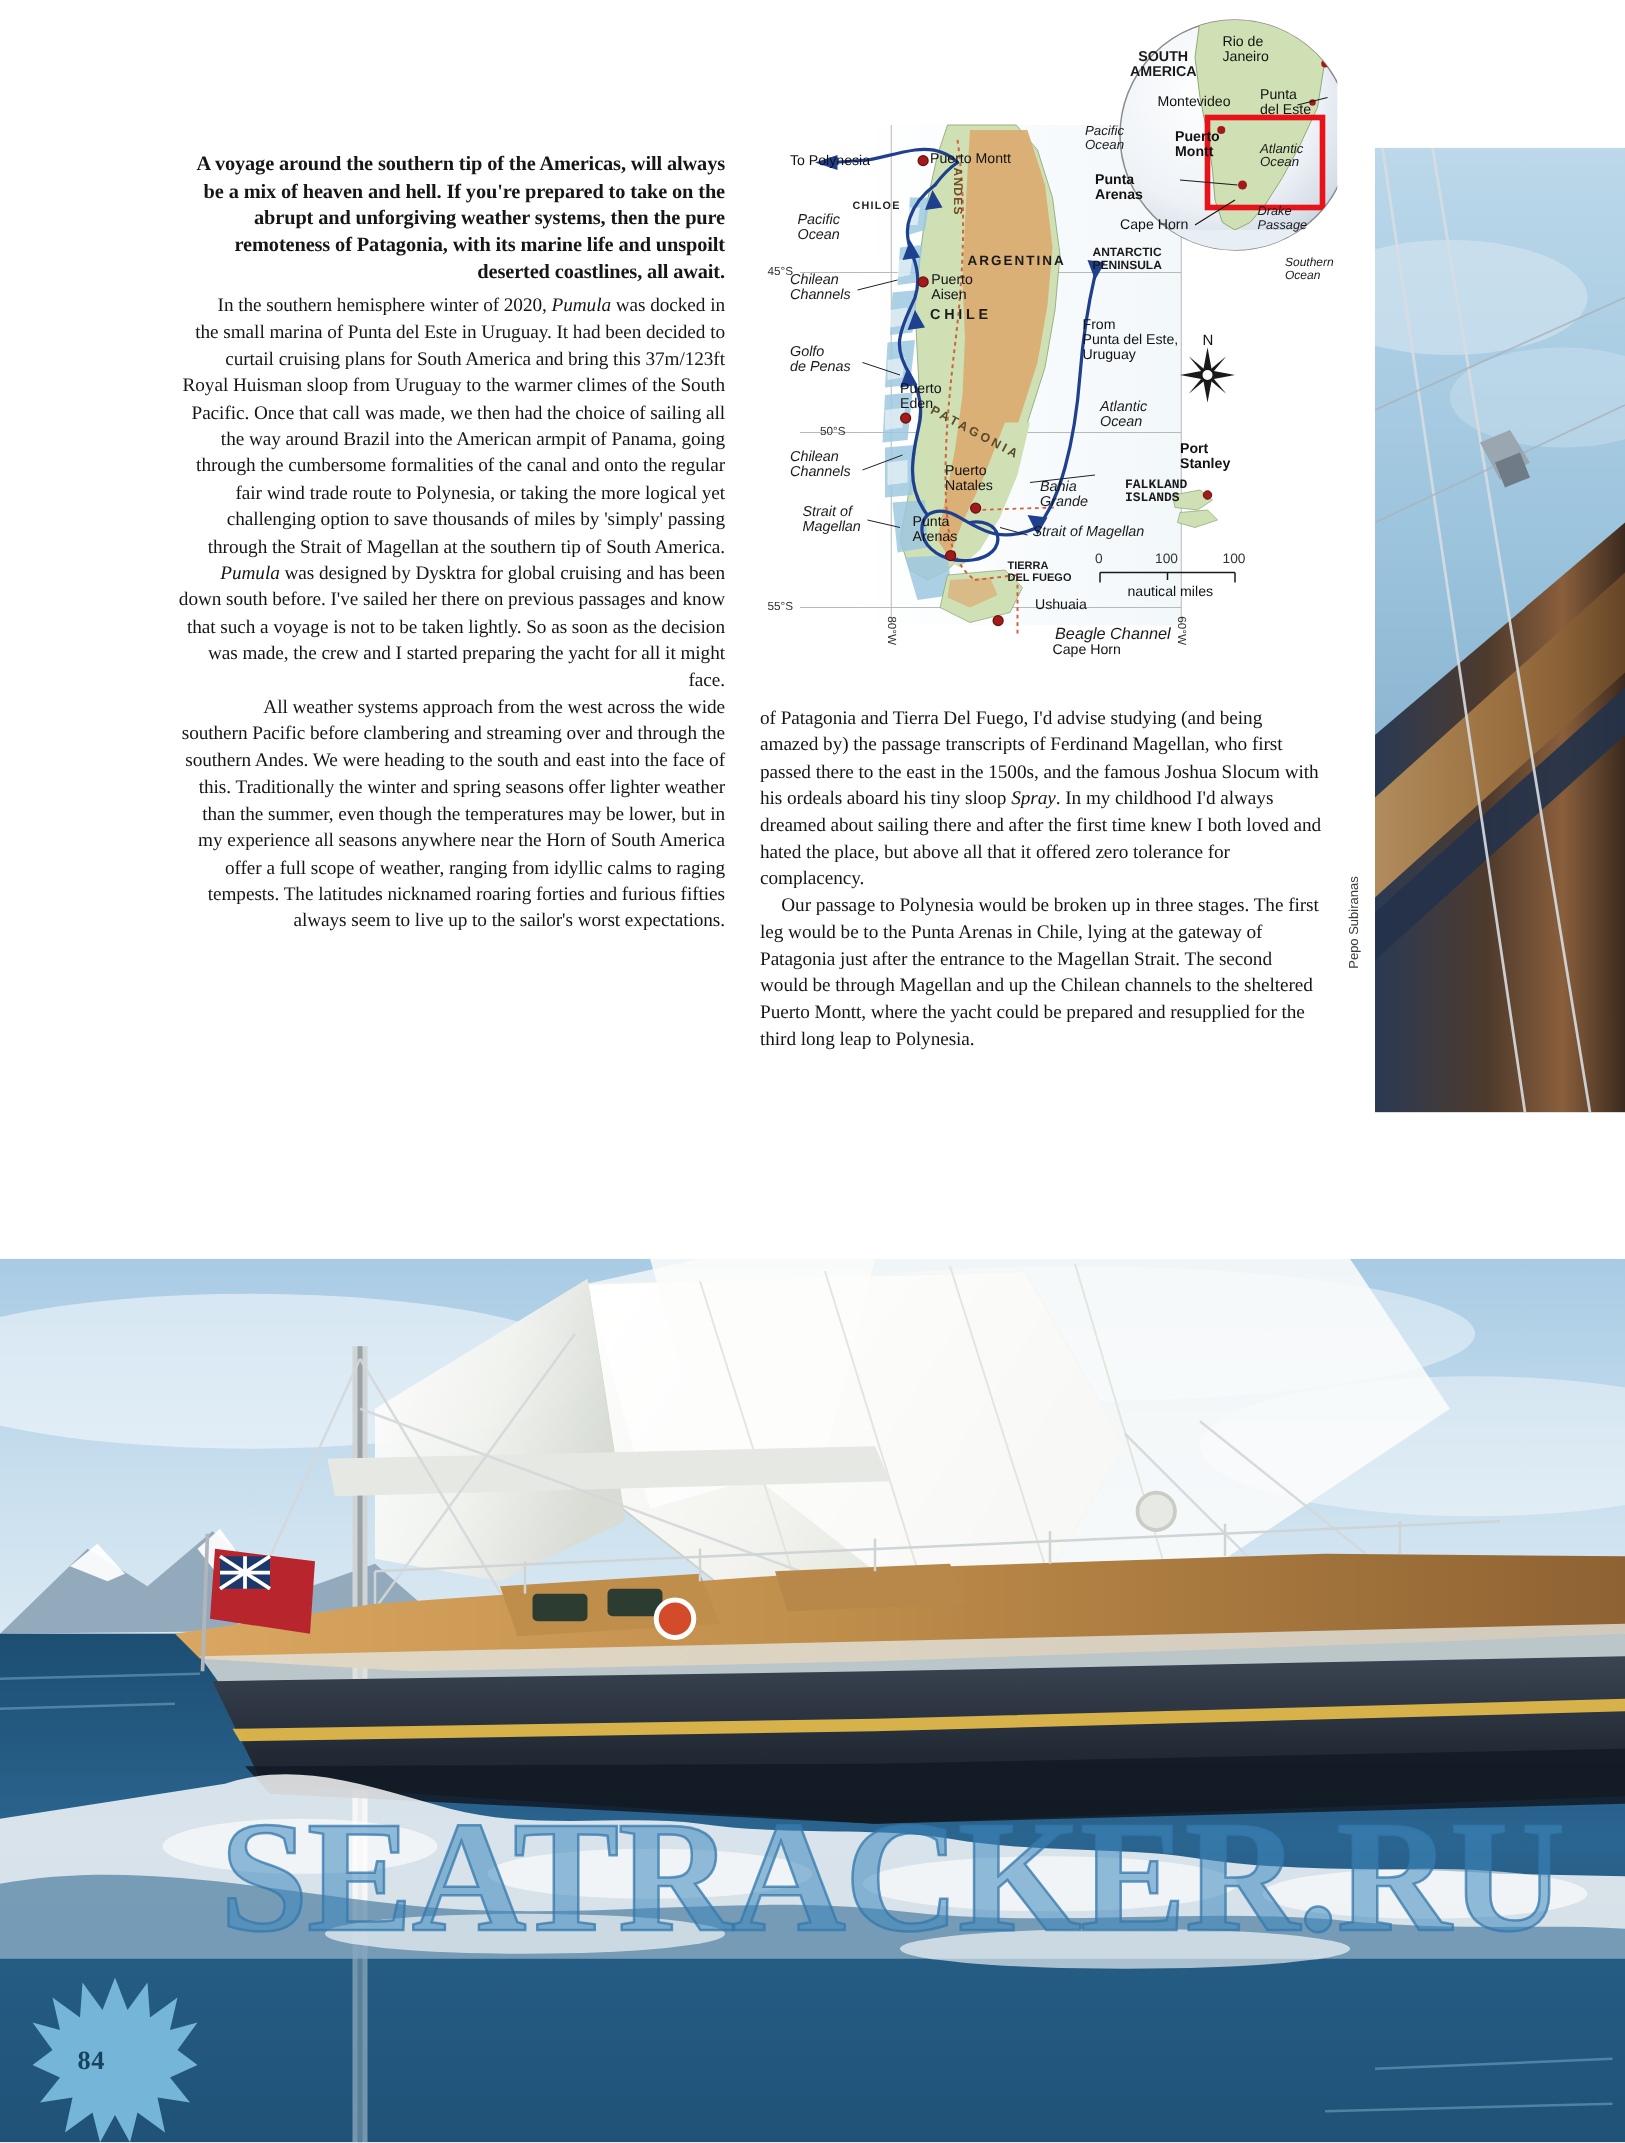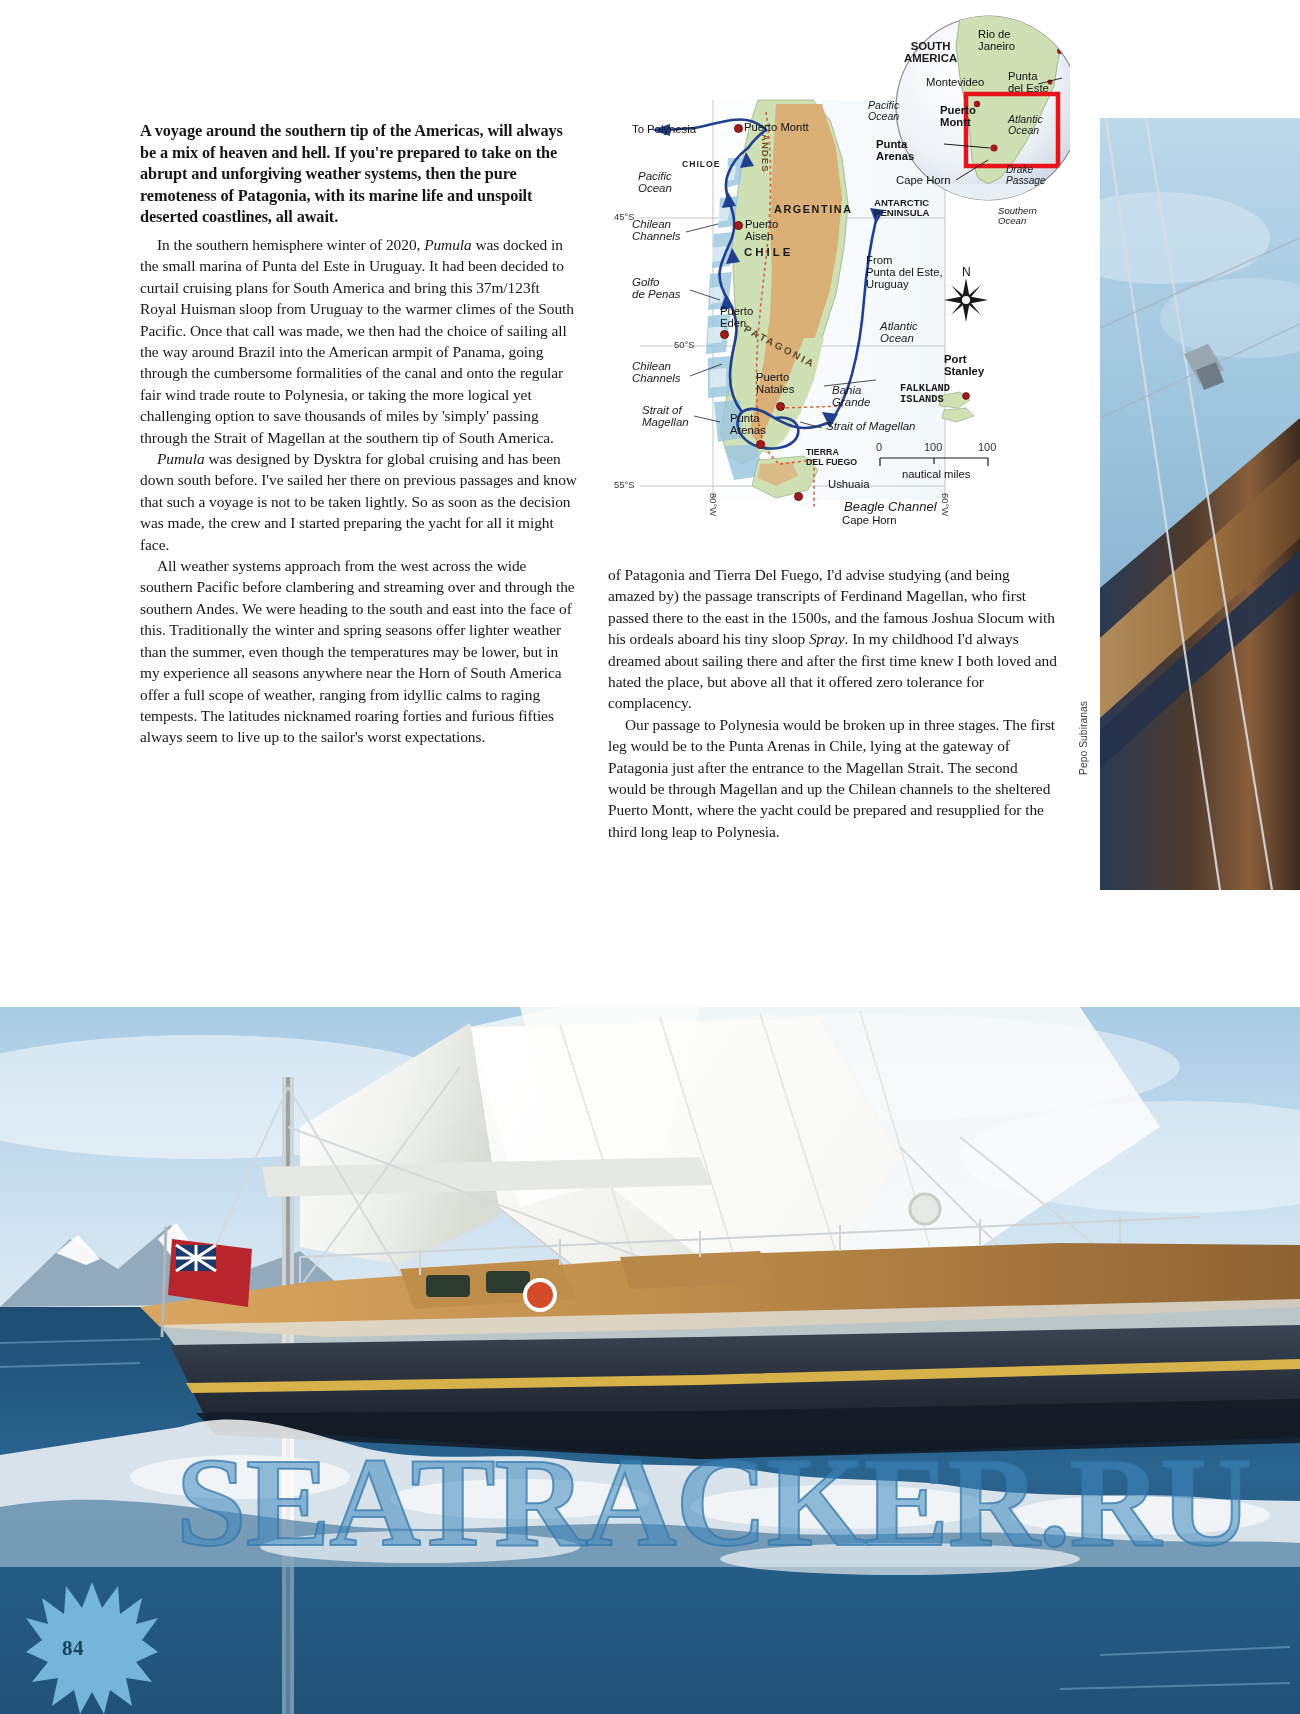--- a/index.html
+++ b/index.html
@@ -5,21 +5,21 @@
   html,body{margin:0;padding:0;}
   body{
     width:1300px;height:1714px;background:#ffffff;
     font-family:"Liberation Serif",serif;
     position:relative;overflow:hidden;
   }
   .page{position:absolute;inset:0;}
 
   
   .col{position:absolute;width:440px;color:#161616;}
-  .col-left{left:140px;top:120px;}
+  .col-left{left:140px;top:120px;text-align:right;}
   .col-right{left:608px;top:564px;width:450px;}
 
   .standfirst{
     font-weight:bold;font-size:16.3px;line-height:21.6px;
     letter-spacing:-0.1px;margin:0 0 6px 0;
   }
   p.body{
     font-size:15.4px;line-height:21.4px;margin:0;text-indent:17px;
     letter-spacing:-0.05px;
   }
@@ -281,21 +281,21 @@
     <div class="mlabel oceanlbl" style="left:34px;top:396px;">Strait of<br>Magellan</div>
     <div class="mlabel oceanlbl" style="left:224px;top:358px;margin-top:18px;">Bahia<br>Grande</div>
     <div class="mlabel oceanlbl" style="left:218px;top:412px;">Strait of Magellan</div>
     <div class="mlabel" style="left:292px;top:375px;font-size:10.4px;font-weight:bold;color:#1a1a1a;font-family:Liberation Mono, monospace;">FALKLAND<br>ISLANDS</div>
     <div class="mlabel" style="left:198px;top:440px;font-size:8.8px;font-weight:bold;color:#1a1a1a;">TIERRA<br>DEL FUEGO</div>
     <div class="mlabel oceanlbl" style="left:236px;top:492px;font-size:13px;">Beagle Channel</div>
     <div class="mlabel citylbl" style="left:234px;top:506px;">Cape Horn</div>
     <div class="mlabel citylbl" style="left:258px;top:246px;">From<br>Punta del Este,<br>Uruguay</div>
 
     <div class="mlabel coord" style="left:6px;top:204px;">45°S</div>
-    <div class="mlabel coord" style="left:18px;top:332px;padding-left:48px;">50°S</div>
+    <div class="mlabel coord" style="left:0;top:332px;padding-left:48px;">50°S</div>
     <div class="mlabel coord" style="left:6px;top:472px;">55°S</div>
     <div class="mlabel coord" style="left:100px;top:485px;writing-mode:vertical-rl;">80°W</div>
     <div class="mlabel coord" style="left:332px;top:485px;writing-mode:vertical-rl;">60°W</div>
 
     <div class="mlabel" style="left:354px;top:258px;font-size:12px;color:#111;">N</div>
 
     <div class="mlabel coord" style="left:268px;top:434px;font-size:11px;">0</div>
     <div class="mlabel coord" style="left:316px;top:434px;font-size:11px;">100</div>
     <div class="mlabel coord" style="left:370px;top:434px;font-size:11px;">100</div>
     <div class="mlabel citylbl" style="left:294px;top:460px;">nautical miles</div>
@@ -304,21 +304,21 @@
     <div class="mlabel citylbl" style="left:370px;top:20px;">Rio de<br>Janeiro</div>
     <div class="mlabel citylbl" style="left:318px;top:68px;">Montevideo</div>
     <div class="mlabel citylbl" style="left:400px;top:62px;">Punta<br>del Este</div>
     <div class="mlabel oceanlbl" style="left:260px;top:92px;font-size:10.6px;">Pacific<br>Ocean</div>
     <div class="mlabel oceanlbl" style="left:400px;top:106px;font-size:10.6px;">Atlantic<br>Ocean</div>
     <div class="mlabel citylbl" style="left:332px;top:96px;font-weight:bold;">Puerto<br>Montt</div>
     <div class="mlabel citylbl" style="left:268px;top:130px;font-weight:bold;">Punta<br>Arenas</div>
     <div class="mlabel citylbl" style="left:288px;top:166px;">Cape Horn</div>
     <div class="mlabel oceanlbl" style="left:398px;top:156px;font-size:10.2px;">Drake<br>Passage</div>
     <div class="mlabel" style="left:266px;top:190px;font-size:9.6px;font-weight:bold;color:#1a1a1a;">ANTARCTIC<br>PENINSULA</div>
-    <div class="mlabel oceanlbl" style="left:390px;top:198px;font-size:9.6px;">Southern<br>Ocean</div>
+    <div class="mlabel oceanlbl" style="left:420px;top:198px;font-size:9.6px;">Southern<br>Ocean</div>
   </div>
 
   <div class="photo-right">
     <svg width="200" height="772" viewBox="0 0 200 772">
       <defs>
         <linearGradient id="skyG" x1="0" y1="0" x2="0" y2="1">
           <stop offset="0%" stop-color="#bcd8ea"></stop>
           <stop offset="40%" stop-color="#9cc4dd"></stop>
           <stop offset="100%" stop-color="#6d9cbe"></stop>
         </linearGradient>

